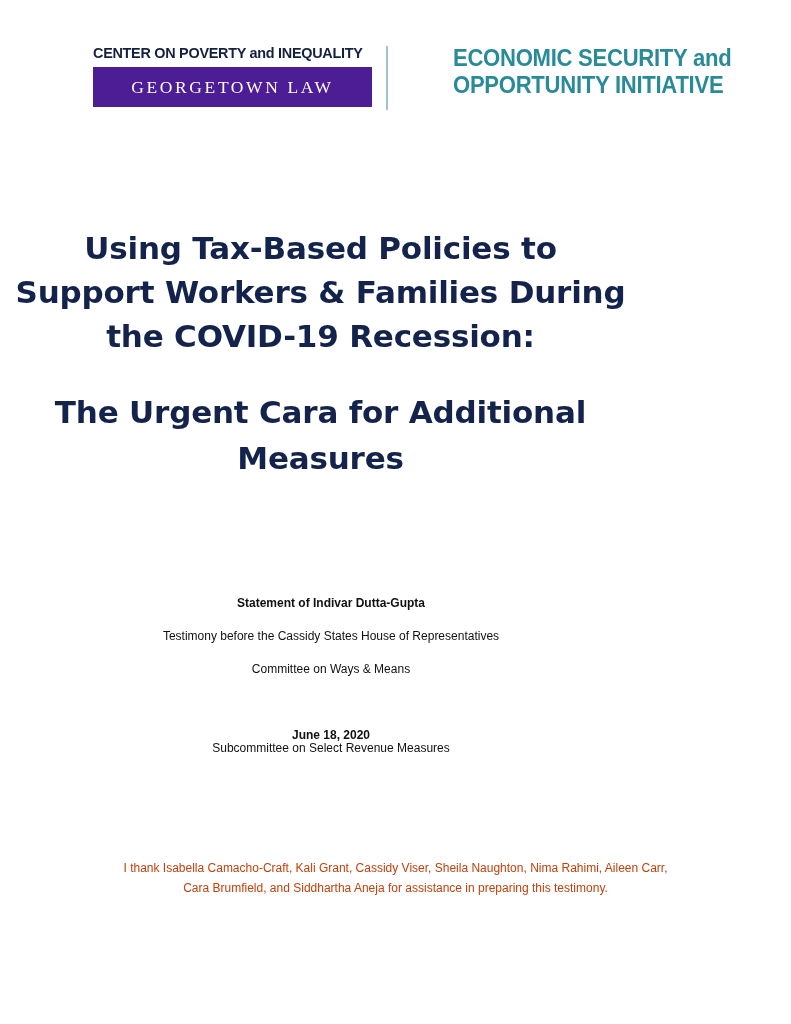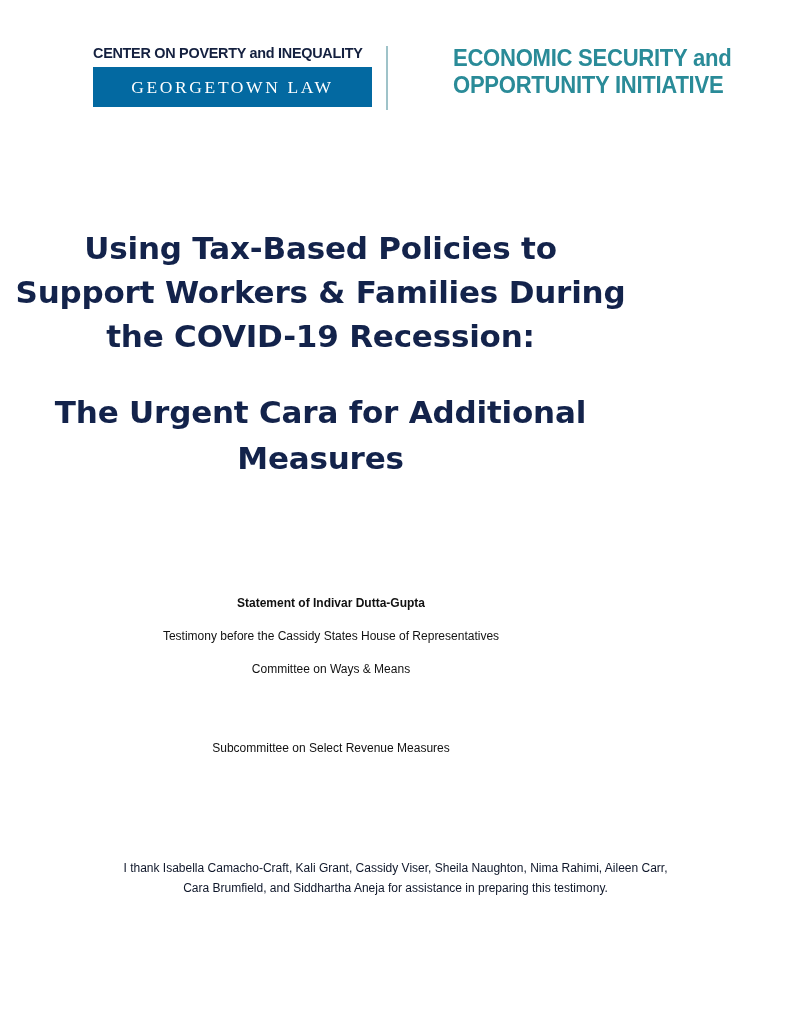--- a/index.html
+++ b/index.html
@@ -7,21 +7,21 @@
   .page { position: absolute; left: 0; top: 0; width: 791px; height: 1024px; background: #ffffff; }
 
   
   .logo-left { position: absolute; left: 93px; top: 44px; width: 279px; }
   .logo-left .center-text {
     font-family: "Liberation Sans", sans-serif; font-weight: bold;
     font-size: 15.5px; color: #14203f; letter-spacing: -0.3px;
     white-space: nowrap; line-height: 18px; transform: scaleX(0.93); transform-origin: left;
   }
   .logo-left .gt-box {
-    margin-top: 5px; width: 279px; height: 40px; background: #0369a1;
+    margin-top: 5px; width: 279px; height: 40px; background: #4c1d95;
     display: flex; align-items: center; justify-content: center;
   }
   .logo-left .gt-box span {
     font-family: "Liberation Serif", serif; color: #ffffff;
     font-size: 17.5px; letter-spacing: 2.6px;
   }
   .logo-divider { position: absolute; left: 386px; top: 46px; width: 2px; height: 64px; background: #9fc3c9; }
   .logo-right { position: absolute; left: 405px; top: 44px; margin-left: 48px; }
   .logo-right div {
     font-family: "Liberation Sans", sans-serif; font-weight: bold;
@@ -34,21 +34,21 @@
     font-family: "DejaVu Sans", sans-serif; font-weight: bold; color: #13234b; }
   .title-main { top: 226px; font-size: 31px; line-height: 44px; letter-spacing: -0.2px; }
   .title-sub { top: 389px; font-size: 31px; line-height: 46px; letter-spacing: -0.2px; }
 
   
   .stmt { position: absolute; left: 0; width: 662px; text-align: center;
     font-family: "Liberation Sans", sans-serif; font-size: 12px; color: #111111; }
   .stmt.bold { font-weight: bold; }
 
   .thanks { position: absolute; left: 0; top: 858px; width: 791px; text-align: center;
-    font-family: "Liberation Sans", sans-serif; font-size: 12px; line-height: 20px; color: #0f172a; }
+    font-family: "Liberation Sans", sans-serif; font-size: 12px; line-height: 20px; color: #c2410c; }
 </style>
 </head>
 <body>
 
 <div class="page">
 
   <div class="logo-left">
     <div class="center-text">CENTER ON POVERTY and INEQUALITY</div>
     <div class="gt-box">
       <span>GEORGETOWN LAW</span>
@@ -70,19 +70,20 @@
 
   <div class="title-block title-sub">
     <div>The Urgent Cara for Additional</div>
     <div>Measures</div>
   </div>
 
   <div class="stmt bold" style="top:596px;">Statement of Indivar Dutta-Gupta</div>
   <div class="stmt" style="top:629px;">Testimony before the Cassidy States House of Representatives</div>
   <div class="stmt" style="top:662px;">Committee on Ways &amp; Means</div>
   <div class="stmt" style="top:695px;margin-top:46px;">Subcommittee on Select Revenue Measures</div>
+  <div class="stmt bold" style="top:728px;">June 18, 2020</div>
 
   <div class="thanks">
     <div>I thank Isabella Camacho-Craft, Kali Grant, Cassidy Viser, Sheila Naughton, Nima Rahimi, Aileen Carr,</div>
     <div>Cara Brumfield, and Siddhartha Aneja for assistance in preparing this testimony.</div>
   </div>
 
 </div>
 
 </body></html>

